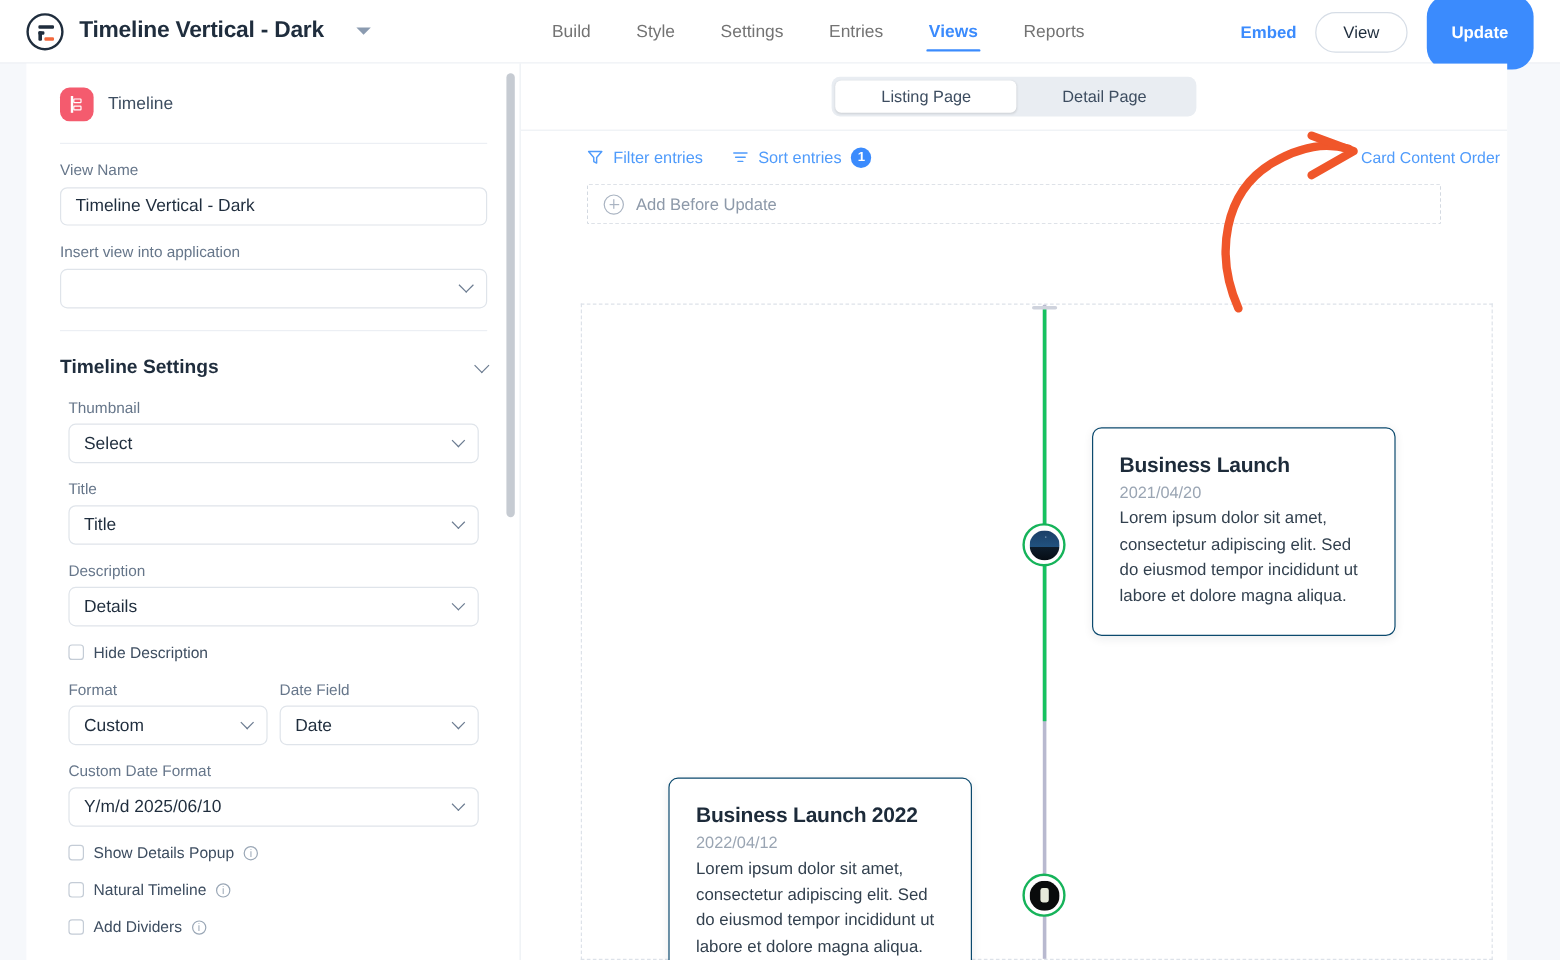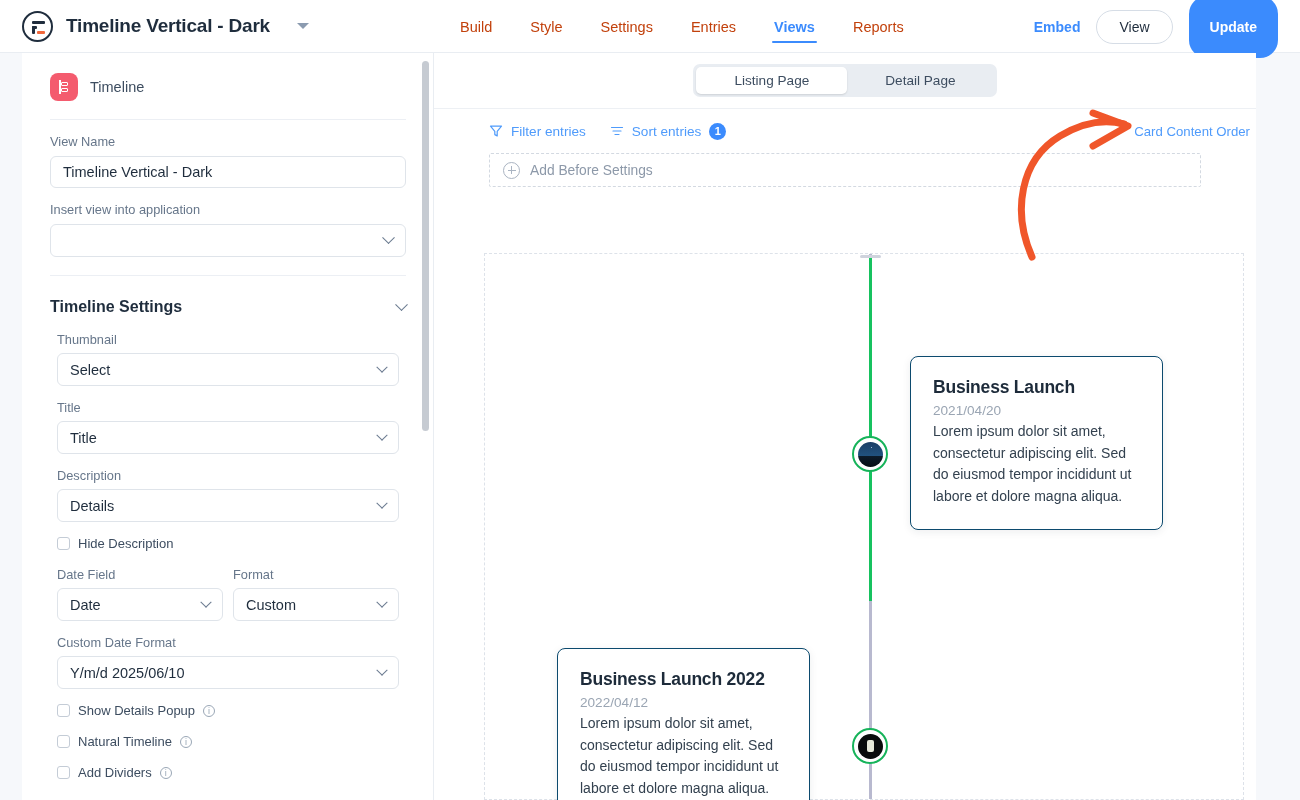--- a/index.html
+++ b/index.html
@@ -36,21 +36,21 @@
   .brand-caret {
     margin-left: 14px; width: 0; height: 0;
     border-left: 6px solid transparent; border-right: 6px solid transparent;
     border-top: 6px solid #8b9bb0;
   }
   .nav {
     position: absolute; left: 441px; top: 0; height: 53px;
     display: flex; align-items: center; gap: 0;
   }
   .nav-item {
-    font-size: 14.5px; color: #c2410c; padding: 0 19px;
+    font-size: 14.5px; color: #737373; padding: 0 19px;
     height: 53px; display: flex; align-items: center; position: relative;
     cursor: pointer;
   }
   .nav-item.active { color: #3b8bfd; font-weight: bold; }
   .nav-item.active::after {
     content: ""; position: absolute; left: 17px; right: 17px; bottom: 10px;
     height: 2px; background: #3b8bfd; border-radius: 1px;
   }
   .topbar-right {
     position: absolute; right: 22px; top: 0; height: 53px;
@@ -320,30 +320,30 @@
         </div>
       </div>
 
       <div class="check-row">
         <span class="checkbox"></span>
         <span class="check-label">Hide Description</span>
       </div>
 
       <div class="two-col">
         <div>
+          <div class="sub-label">Format</div>
+          <div class="sub-select">
+            <span>Custom</span>
+            <span class="chev sm"></span>
+          </div>
+        </div>
+        <div>
           <div class="sub-label">Date Field</div>
           <div class="sub-select">
             <span>Date</span>
-            <span class="chev sm"></span>
-          </div>
-        </div>
-        <div>
-          <div class="sub-label">Format</div>
-          <div class="sub-select">
-            <span>Custom</span>
             <span class="chev sm"></span>
           </div>
         </div>
       </div>
 
       <div class="sub-field">
         <div class="sub-label">Custom Date Format</div>
         <div class="sub-select">
           <span>Y/m/d 2025/06/10</span>
           <span class="chev sm"></span>
@@ -393,21 +393,21 @@
             <path d="M1.5 3.5h11M3 7h8M5 10.5h4" stroke="#4f9bfb" stroke-width="1.2" stroke-linecap="round"></path>
           </svg>
         <span>Sort entries</span>
         <span class="badge">1</span>
       </div>
       <div class="cco-link">Card Content Order</div>
     </div>
 
     <div class="add-before">
       <span class="plus-circle"></span>
-      <span class="add-before-label">Add Before Settings</span>
+      <span class="add-before-label">Add Before Update</span>
     </div>
 
     <div class="timeline-area">
       <div class="axis"></div>
       <div class="axis-green"></div>
       <div class="axis-cap"></div>
 
       <div class="marker" style="top:182px">
         <div class="marker-inner">
           <div class="m1-sky"></div>

